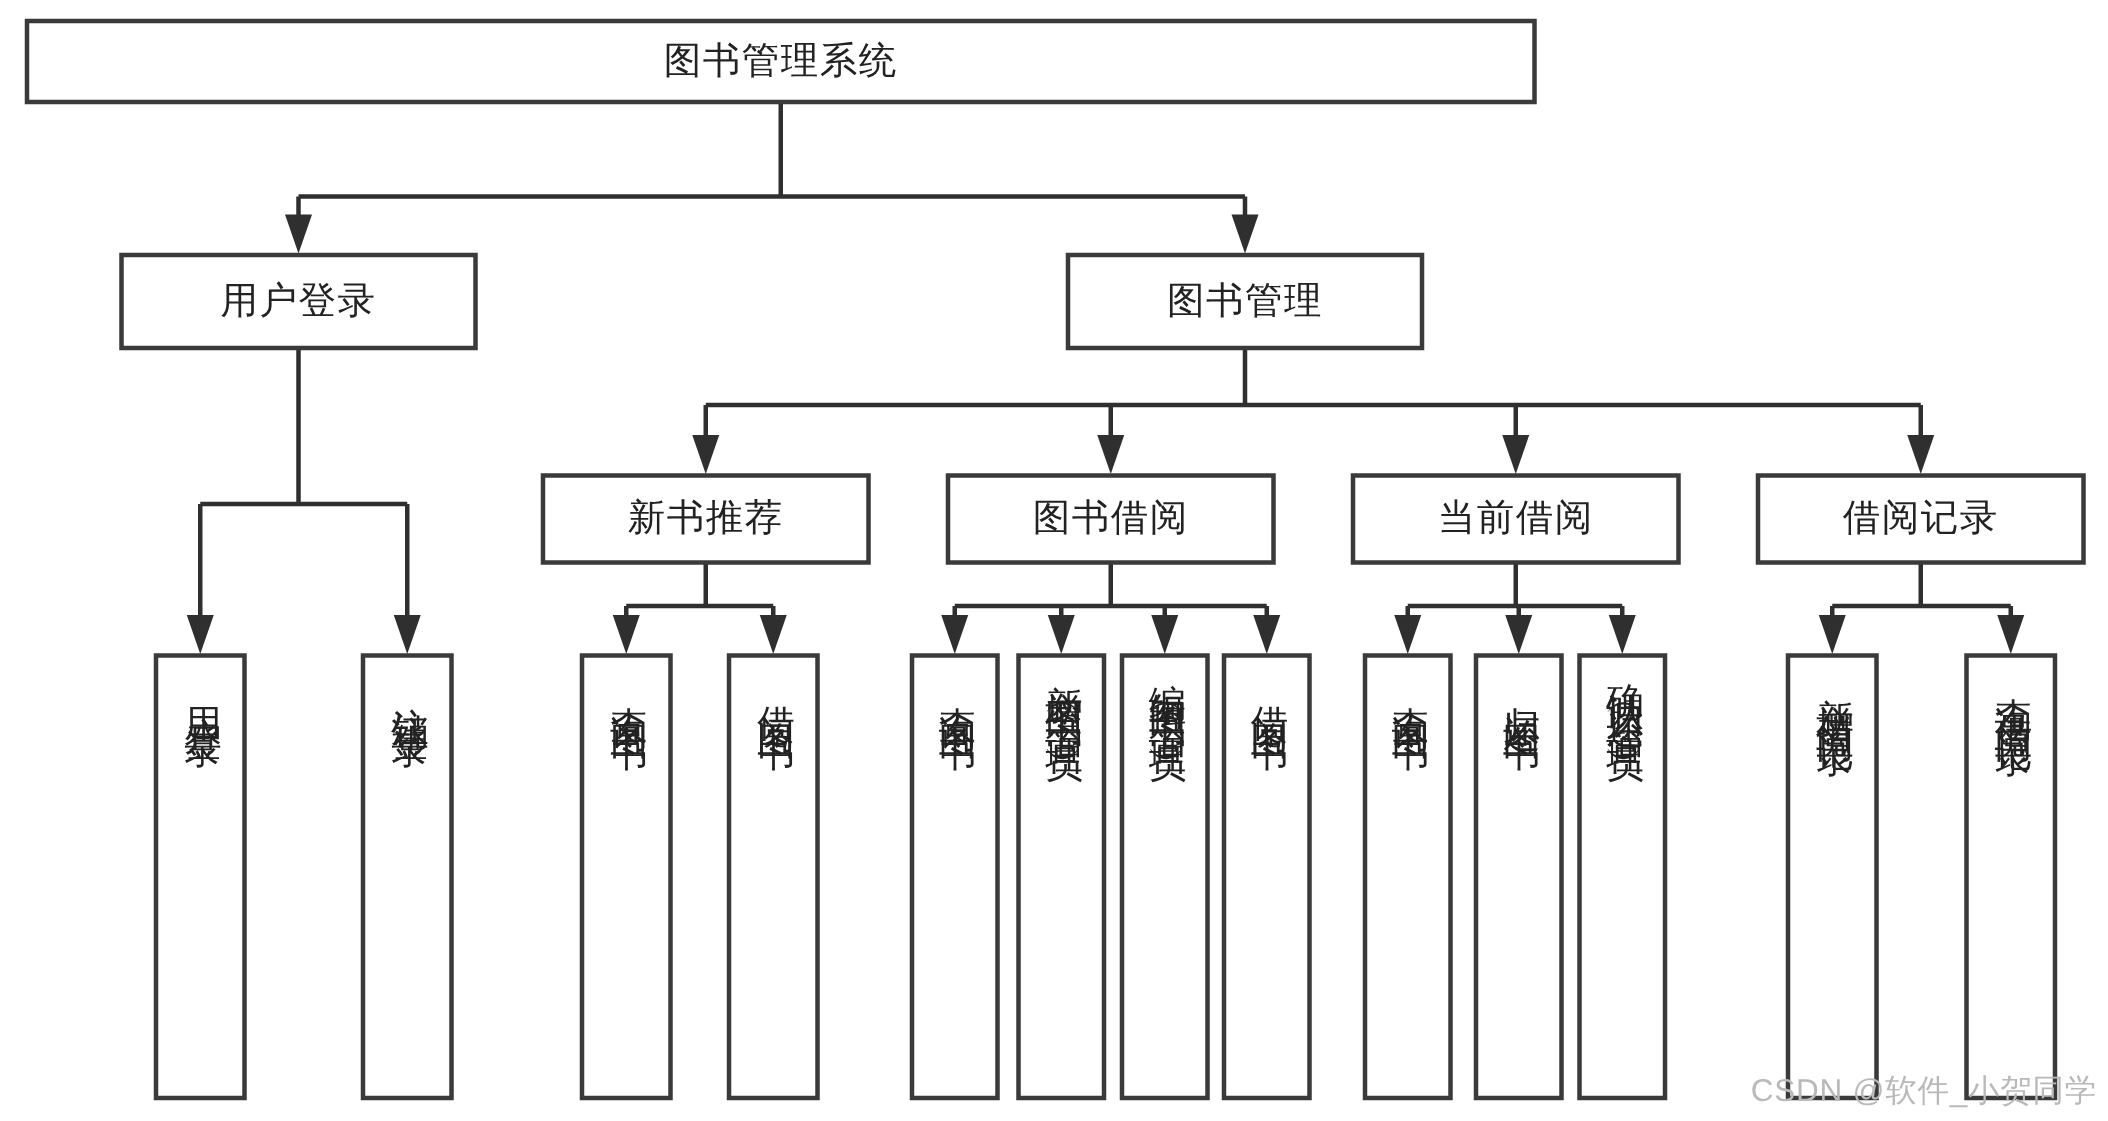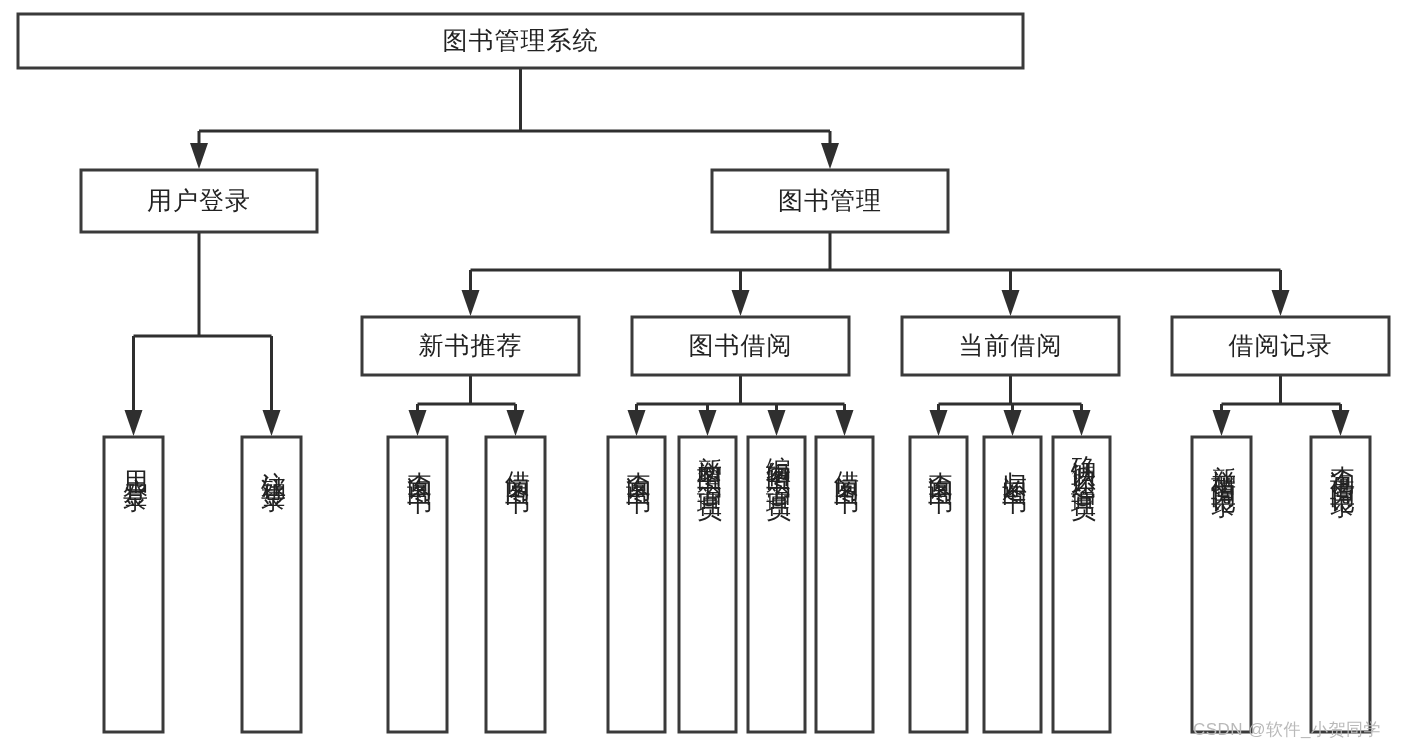--- a/index.html
+++ b/index.html
@@ -53,24 +53,24 @@
     stroke: #2f2f2f;
     stroke-width: 3;
     fill: none;
   }
   .arrow-head {
     fill: #2f2f2f;
     stroke: none;
   }
   .watermark {
     position: absolute;
-    right: 24px;
+    right: 7px;
     bottom: 6px;
     font-family: "Liberation Sans", "DejaVu Sans", sans-serif;
-    font-size: 17px;
+    font-size: 21px;
     color: #b9b9b9;
     white-space: nowrap;
     letter-spacing: 0.5px;
     user-select: none;
   }
 </style>
 </head>
 <body>
 
 <div id="diagram-root">

